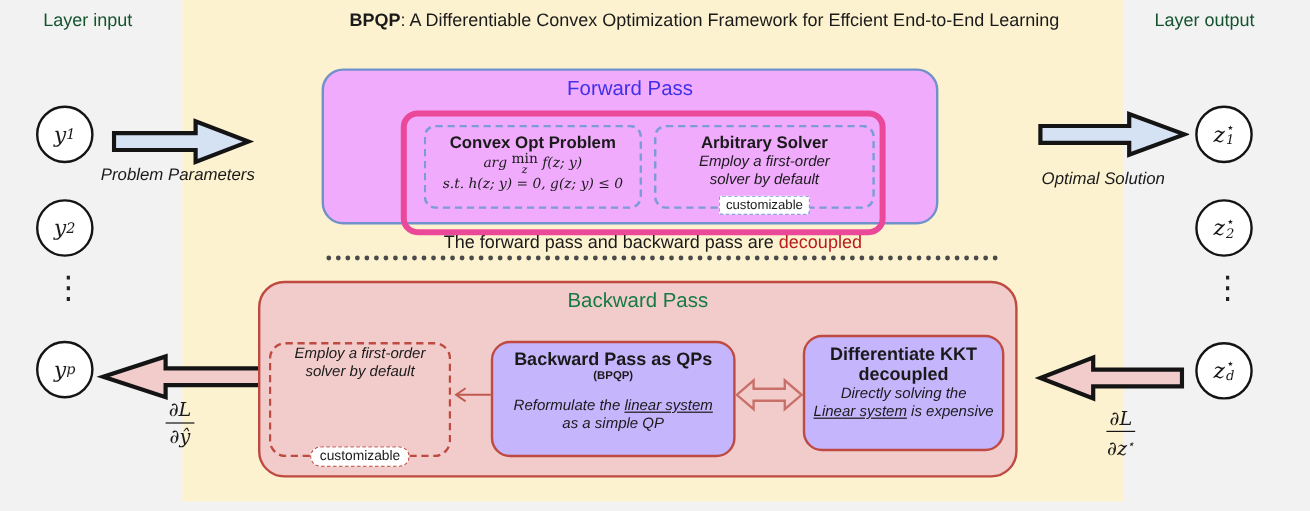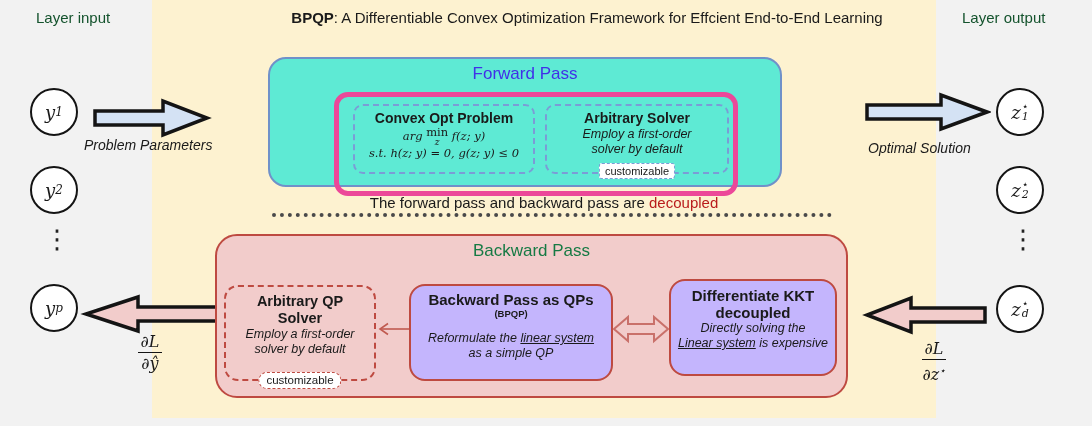--- a/index.html
+++ b/index.html
@@ -27,21 +27,21 @@
     box-sizing:border-box;
   }
   .node sub{font-size:12px;line-height:0;}
   .ss{display:inline-flex;flex-direction:column;align-items:center;
       font-size:11px;line-height:10px;margin-left:1px;}
   .ss .st{font-style:normal;}
   .vdots{font-family:"DejaVu Serif",serif;font-size:26px;color:#222;width:20px;text-align:center;}
   
   .fp-box{
     left:268px;top:57px;width:514px;height:130px;box-sizing:border-box;
-    background:#5eead4;border:2px solid #7091c9;border-radius:18px;
+    background:#f0abfc;border:2px solid #7091c9;border-radius:18px;
   }
   .fp-title{text-align:center;padding-top:5px;font-size:17px;color:#4130e8;}
   .fp-inner{
     position:absolute;left:64px;top:33px;width:404px;height:104px;box-sizing:border-box;
     border:5px solid #ec4899;border-radius:14px;
   }
   .dash-blue{
     position:absolute;box-sizing:border-box;
     border:2px dashed #7b9cd6;border-radius:10px;text-align:center;
   }
@@ -194,24 +194,20 @@
 
   <div class="abs sep-text">
     <span>The forward pass and backward pass are </span><span style="color:#b91c1c;">decoupled</span>
   </div>
   <div class="abs sep-dots"></div>
 
   <div class="abs bp-box">
     <div class="bp-title">Backward Pass</div>
 
     <div class="dash-red">
-      <div class="box-title" style="padding-top:6px;">
-        <span>Arbitrary QP</span><br>
-        <span>Solver</span>
-      </div>
       <div class="body-it">Employ a first-order</div>
       <div class="body-it">solver by default</div>
       <div class="badge-red">customizable</div>
     </div>
 
     <svg class="abs" style="left:159px;top:85px;" width="34" height="16" viewBox="0 0 34 16">
       <line x1="33" y1="8" x2="5" y2="8" stroke="#c05a50" stroke-width="1.6"></line>
       <path d="M12,2.5 L4,8 L12,13.5" fill="none" stroke="#c05a50" stroke-width="1.6"></path>
     </svg>
 

